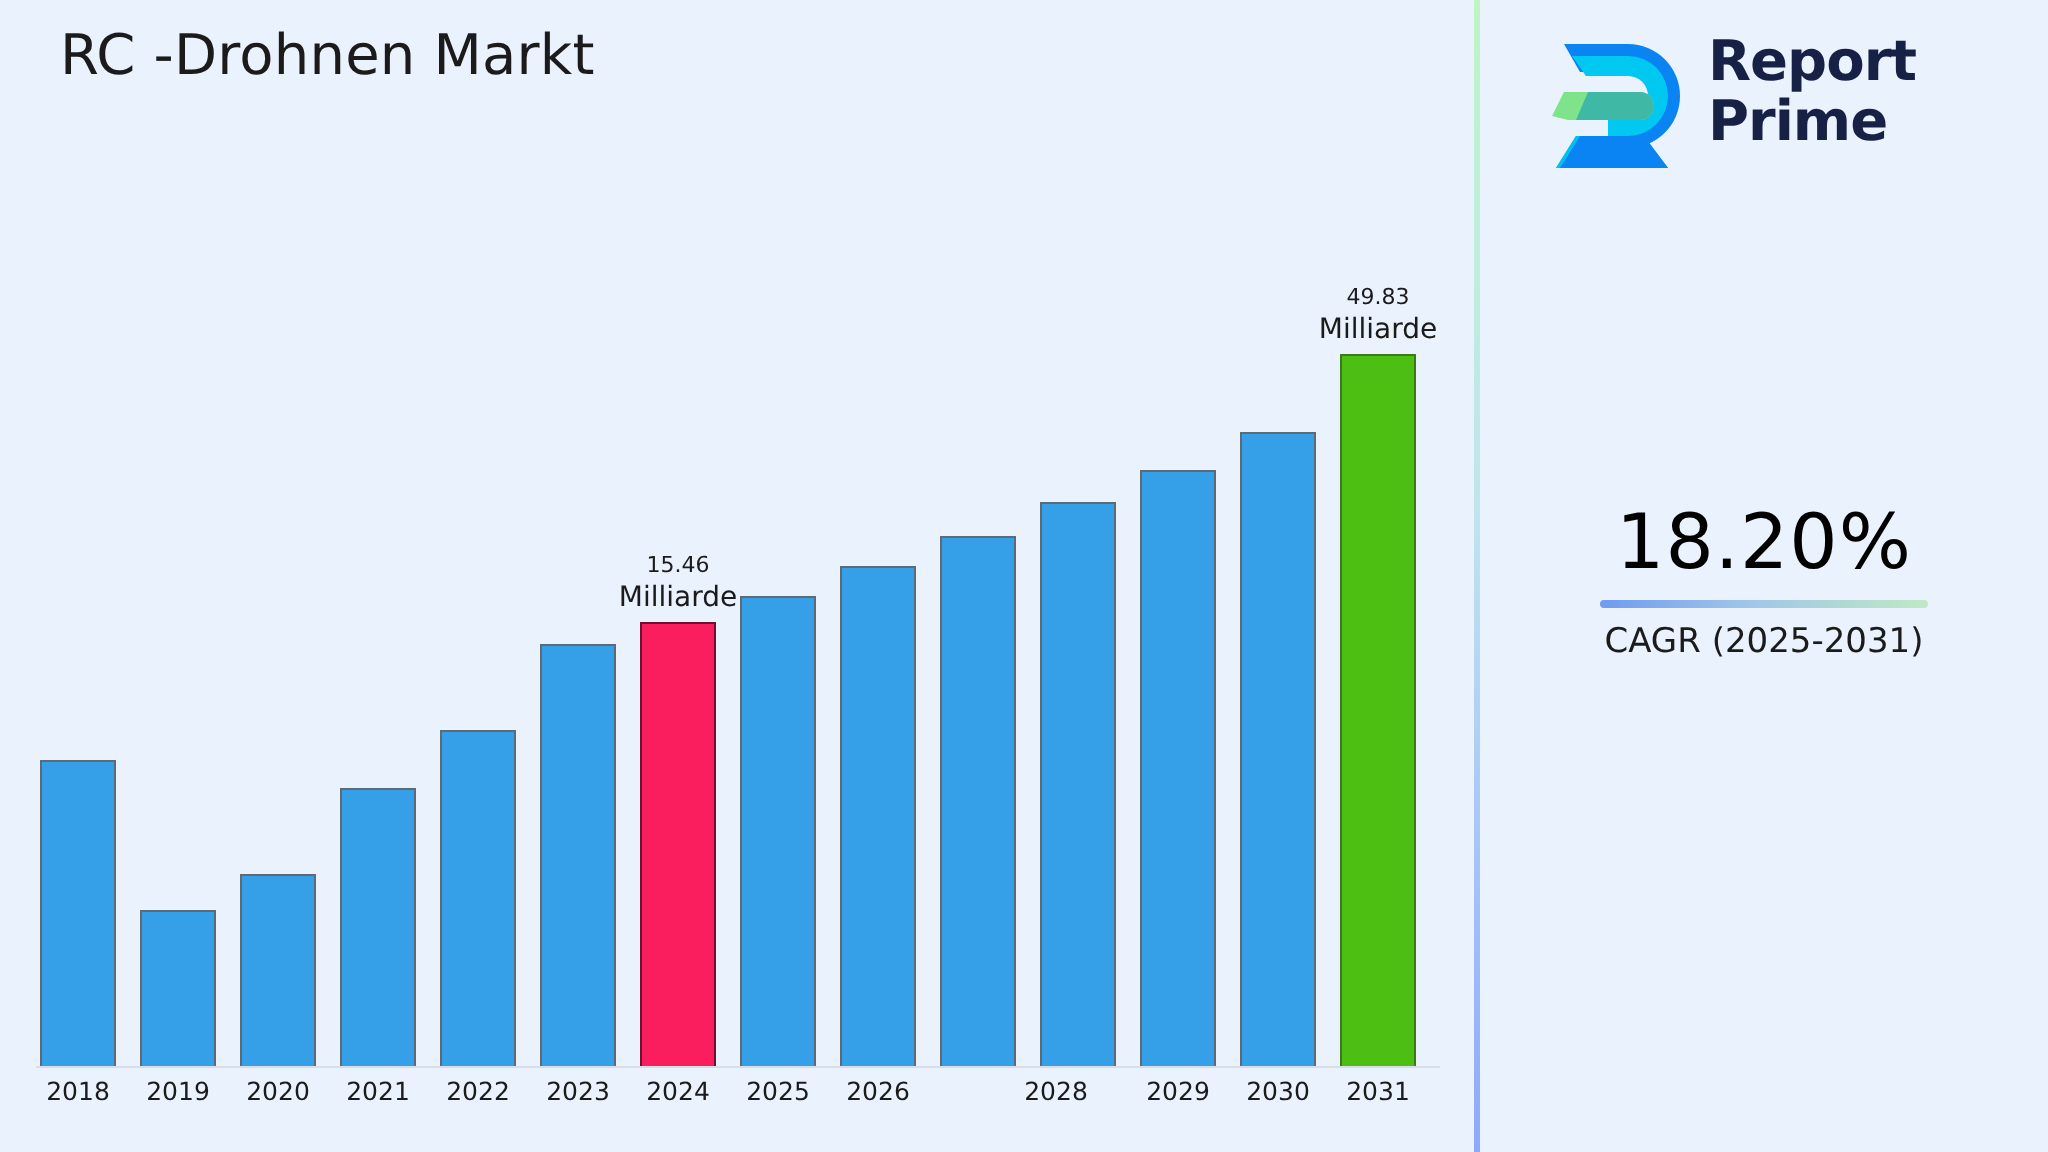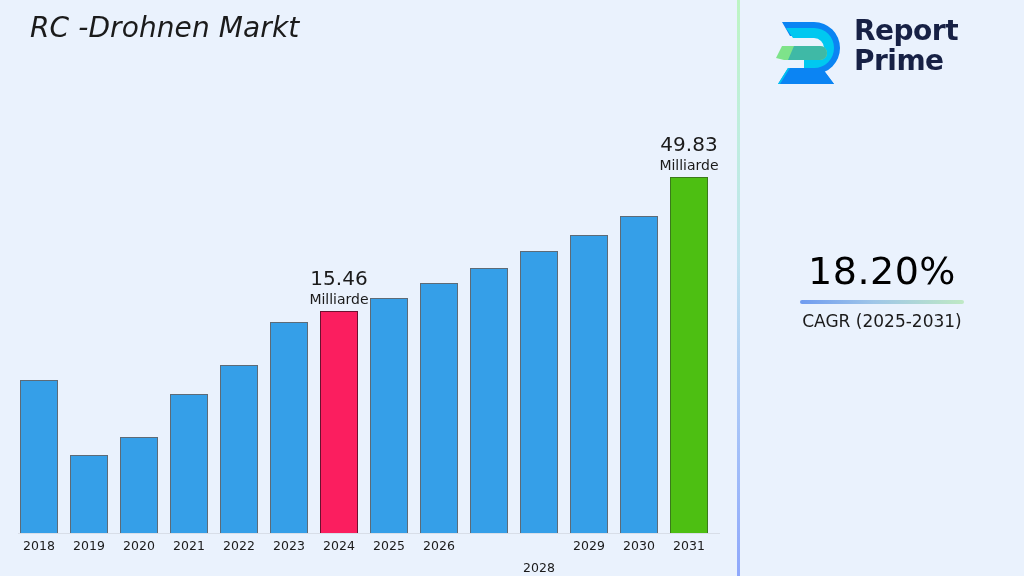--- a/index.html
+++ b/index.html
@@ -28,21 +28,20 @@
   }
 
   #page-title {
     position: absolute;
     left: 30px; top: 11px;
     font-size: 28px;
     font-weight: 400;
     letter-spacing: 0.1px;
     color: #1b1b1b;
     white-space: nowrap;
-    font-style: italic;
   }
 
   #plot-area {
     position: absolute;
     left: 0; top: 120px;
     width: 738px; height: 414px;
   }
 
   #baseline {
     position: absolute;
@@ -66,21 +65,21 @@
 
   .bar-label {
     position: absolute;
     width: 90px;
     text-align: center;
     line-height: 1.15;
     pointer-events: none;
   }
   .bar-label .value {
     display: block;
-    font-size: 20px;
+    font-size: 11px;
     color: #1b1b1b;
   }
   .bar-label .unit {
     display: block;
     font-size: 14px;
     color: #1b1b1b;
     margin-top: 1px;
   }
 
   #x-axis {
@@ -199,21 +198,21 @@
     <div class="x-tick" style="left: 15px;">2018</div>
         <div class="x-tick" style="left: 65px;">2019</div>
         <div class="x-tick" style="left: 115px;">2020</div>
         <div class="x-tick" style="left: 165px;">2021</div>
         <div class="x-tick" style="left: 215px;">2022</div>
         <div class="x-tick" style="left: 265px;">2023</div>
         <div class="x-tick" style="left: 315px;">2024</div>
         <div class="x-tick" style="left: 365px;">2025</div>
         <div class="x-tick" style="left: 415px;">2026</div>
         <div class="x-tick" style="left: 465px; margin-top: 46px;">2027</div>
-        <div class="x-tick" style="left: 515px; margin-top: 22px;">2028</div>
+        <div class="x-tick" style="left: 504px;">2028</div>
         <div class="x-tick" style="left: 565px;">2029</div>
         <div class="x-tick" style="left: 615px;">2030</div>
         <div class="x-tick" style="left: 665px;">2031</div>
       </div>
   </div>
 
   <div id="divider"></div>
 
   <div id="side-panel">
 

